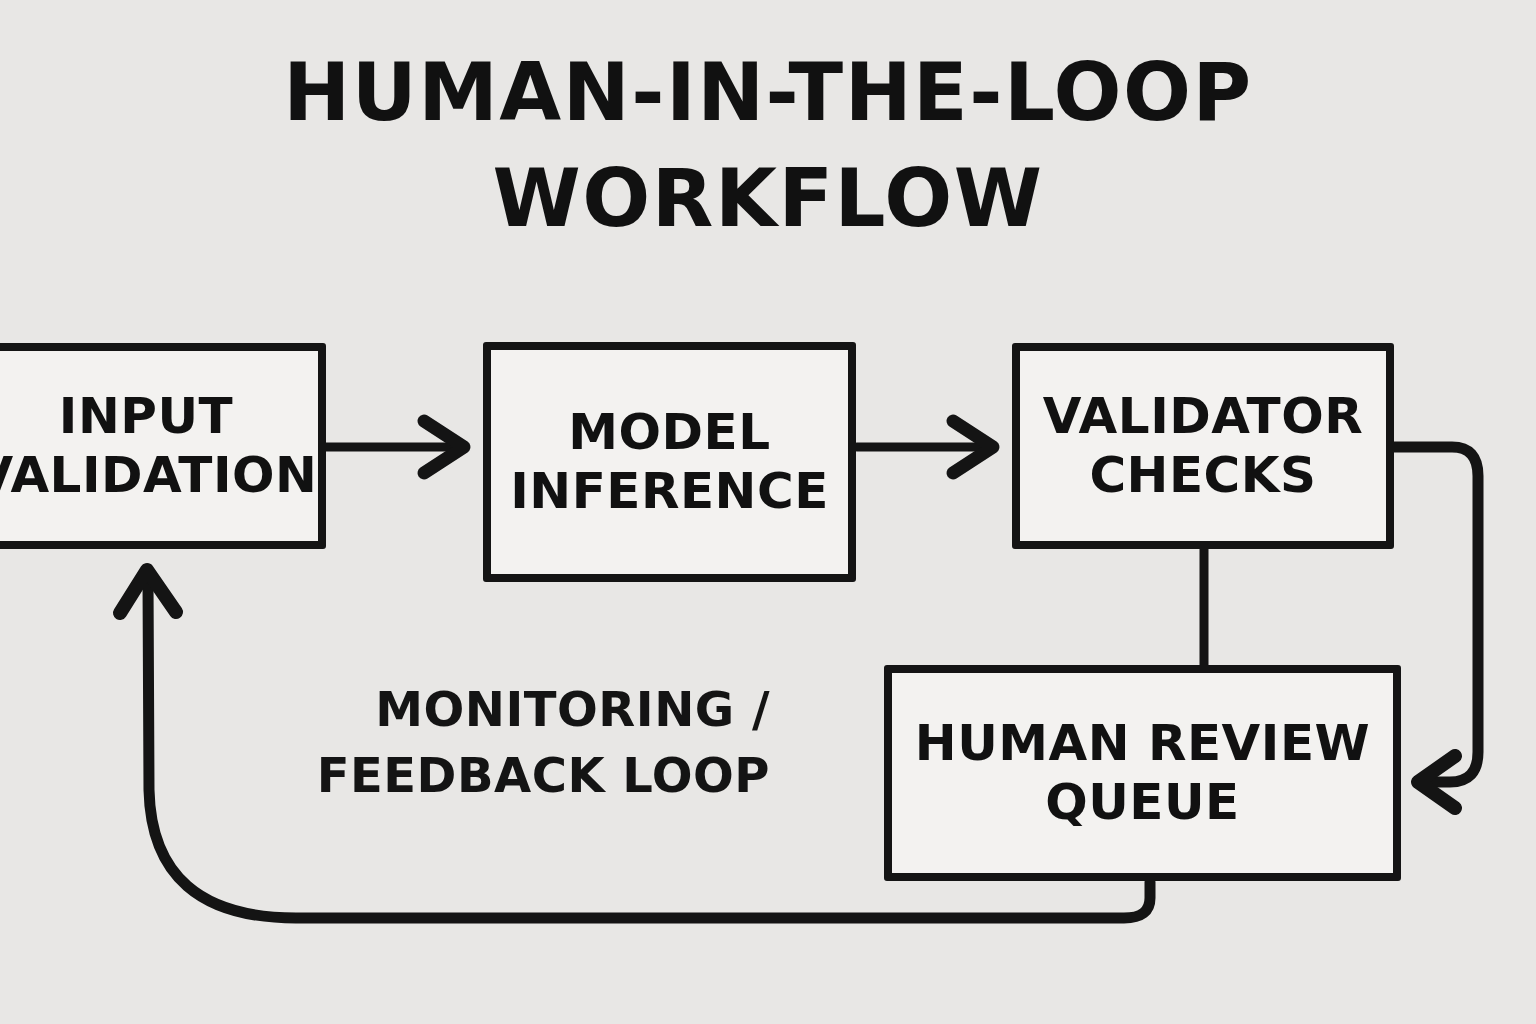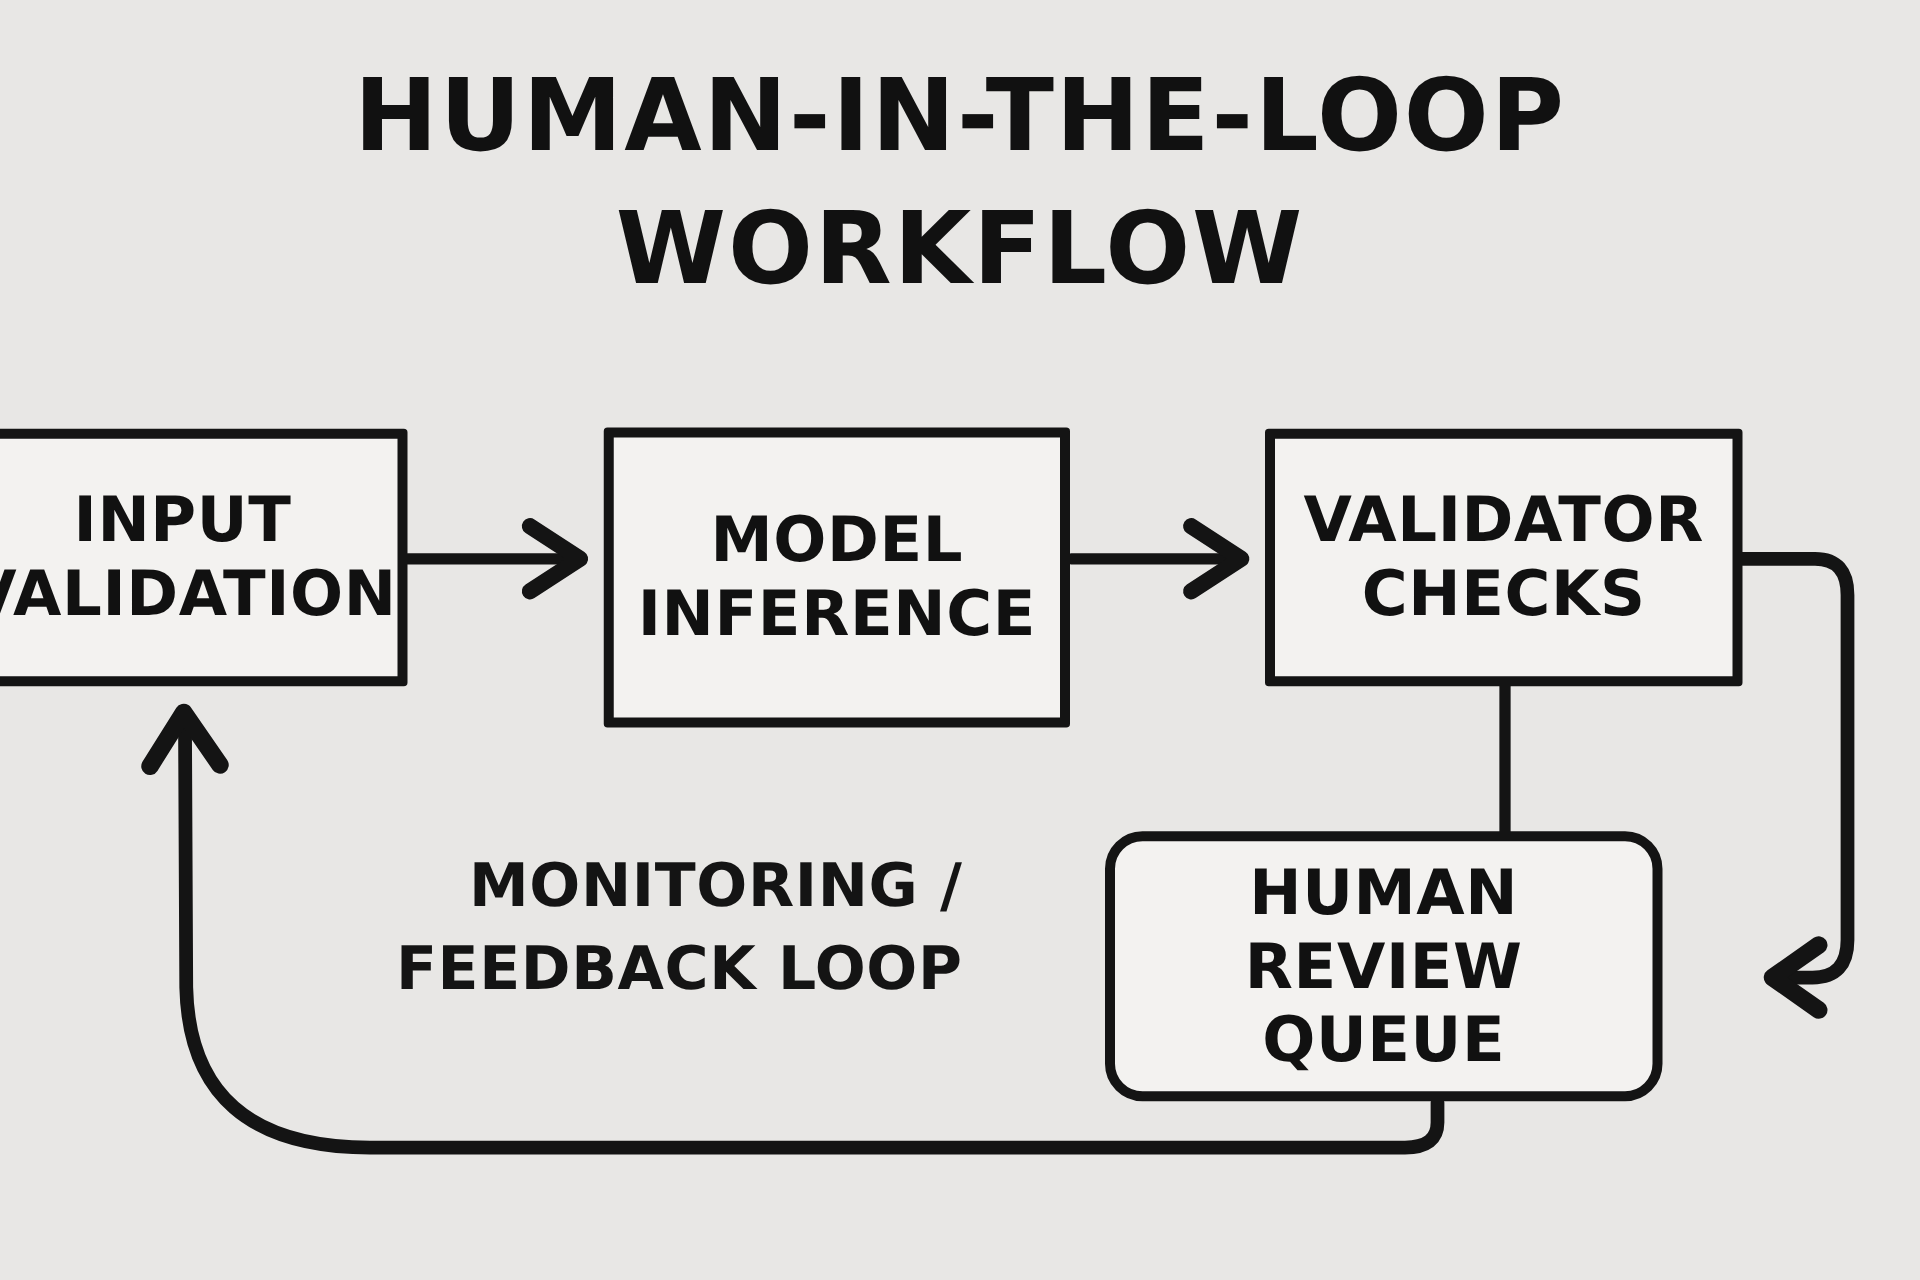--- a/index.html
+++ b/index.html
@@ -85,24 +85,23 @@
     left: 1012px;
     top: 343px;
     width: 382px;
     height: 206px;
     font-size: 50px;
     justify-content: center;
   }
   #node-human-review-queue {
     left: 884px;
     top: 665px;
-    width: 446px;
+    width: 517px;
     height: 216px;
     font-size: 50px;
-    border-radius: 30px;
   }
 
   
   .loop-caption {
     position: absolute;
     left: 250px;
     top: 676px;
     width: 520px;
     text-align: right;
     color: #141414;

